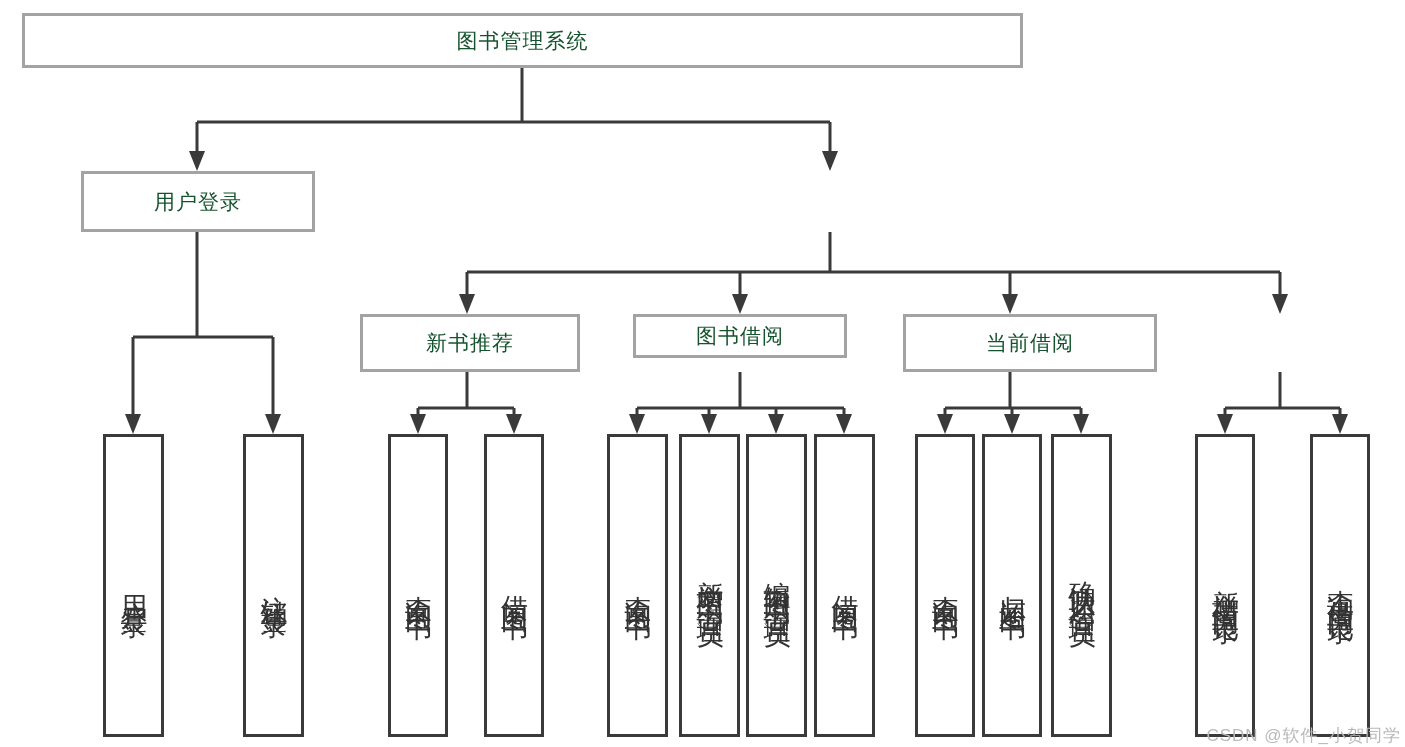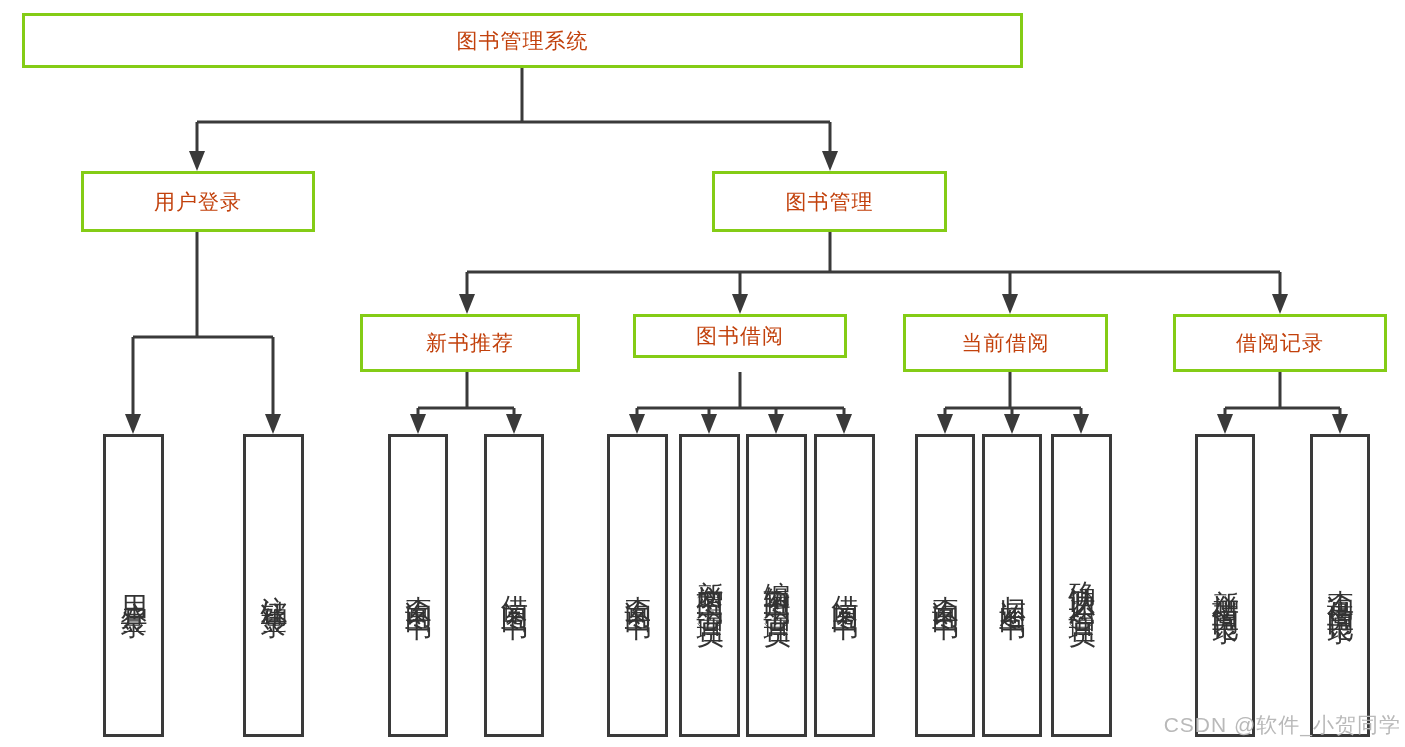--- a/index.html
+++ b/index.html
@@ -18,28 +18,28 @@
   .connectors {
     position: absolute;
     left: 0;
     top: 0;
     z-index: 1;
   }
   .hbox {
     position: absolute;
     z-index: 2;
     box-sizing: border-box;
-    border: 3px solid #84cc16;
+    border: 3px solid #a3a3a3;
     background: #ffffff;
     display: flex;
     align-items: center;
     justify-content: center;
     font-size: 21px;
     letter-spacing: 1px;
-    color: #c2410c;
+    color: #14532d;
     white-space: nowrap;
   }
   .vbox {
     position: absolute;
     z-index: 2;
     box-sizing: border-box;
     border: 3px solid #3a3a3a;
     background: #ffffff;
     display: flex;
     align-items: center;
@@ -50,23 +50,23 @@
     text-orientation: mixed;
     font-size: 27px;
     line-height: 1;
     letter-spacing: 6px;
     color: #333333;
     white-space: nowrap;
   }
   .watermark {
     position: absolute;
     right: 4px;
-    bottom: 8px;
+    bottom: 0;
     z-index: 3;
-    font-size: 21px;
+    font-size: 17px;
     color: #b9b9b9;
     letter-spacing: 1px;
     white-space: nowrap;
   }
 </style>
 </head>
 <body>
 
 <div class="canvas">
 
@@ -113,26 +113,24 @@
       <polygon points="1073,414 1089,414 1081,434"></polygon>
 
       <polygon points="1217,414 1233,414 1225,434"></polygon>
       <polygon points="1332,414 1348,414 1340,434"></polygon>
     </g>
   </svg>
 
   <div class="hbox" style="left:22px; top:13px; width:1001px; height:55px;">图书管理系统</div>
 
   <div class="hbox" style="left:81px; top:171px; width:234px; height:61px;">用户登录</div>
-  <div class="hbox" style="left:712px; top:171px; width:235px; height:61px;">图书管理</div>
 
   <div class="hbox" style="left:360px; top:314px; width:220px; height:58px;">新书推荐</div>
   <div class="hbox" style="left:633px; top:314px; width:214px; height:44px;">图书借阅</div>
-  <div class="hbox" style="left:903px; top:314px; width:205px; height:58px;">当前借阅</div>
-  <div class="hbox" style="left:1173px; top:314px; width:214px; height:58px;">借阅记录</div>
+  <div class="hbox" style="left:903px; top:314px; width:254px; height:58px;">当前借阅</div>
 
   <div class="vbox" style="left:103px; top:434px; width:61px; height:303px;">
     <span class="vtext">用户登录</span>
   </div>
   <div class="vbox" style="left:243px; top:434px; width:61px; height:303px;">
     <span class="vtext">注销登录</span>
   </div>
 
   <div class="vbox" style="left:388px; top:434px; width:60px; height:303px;">
     <span class="vtext">查询图书</span>

